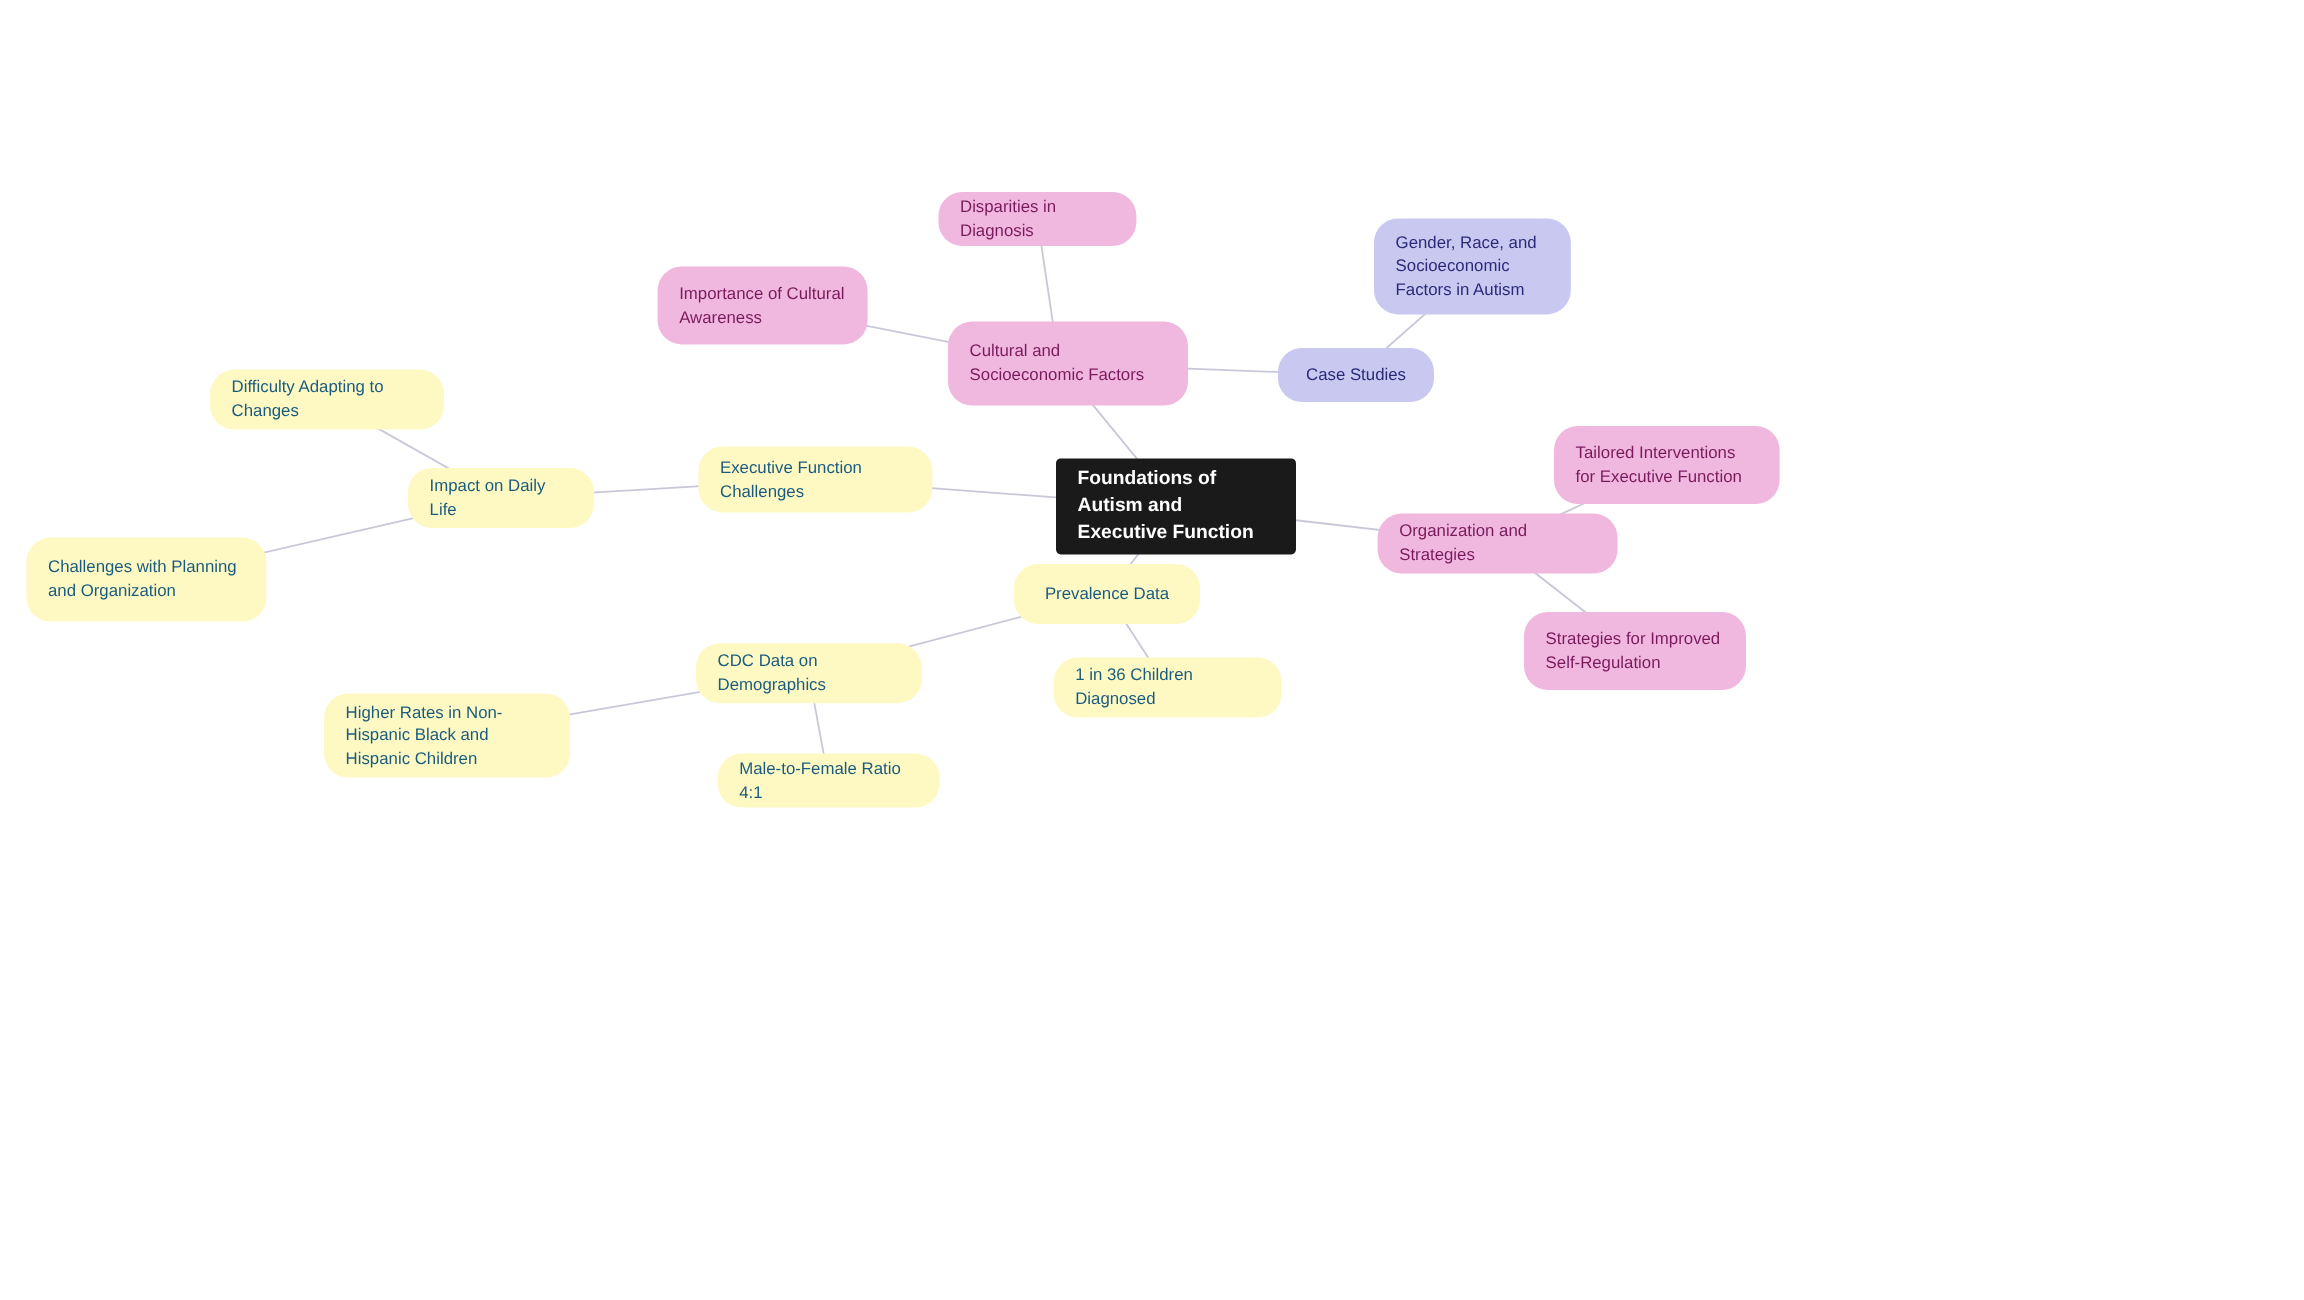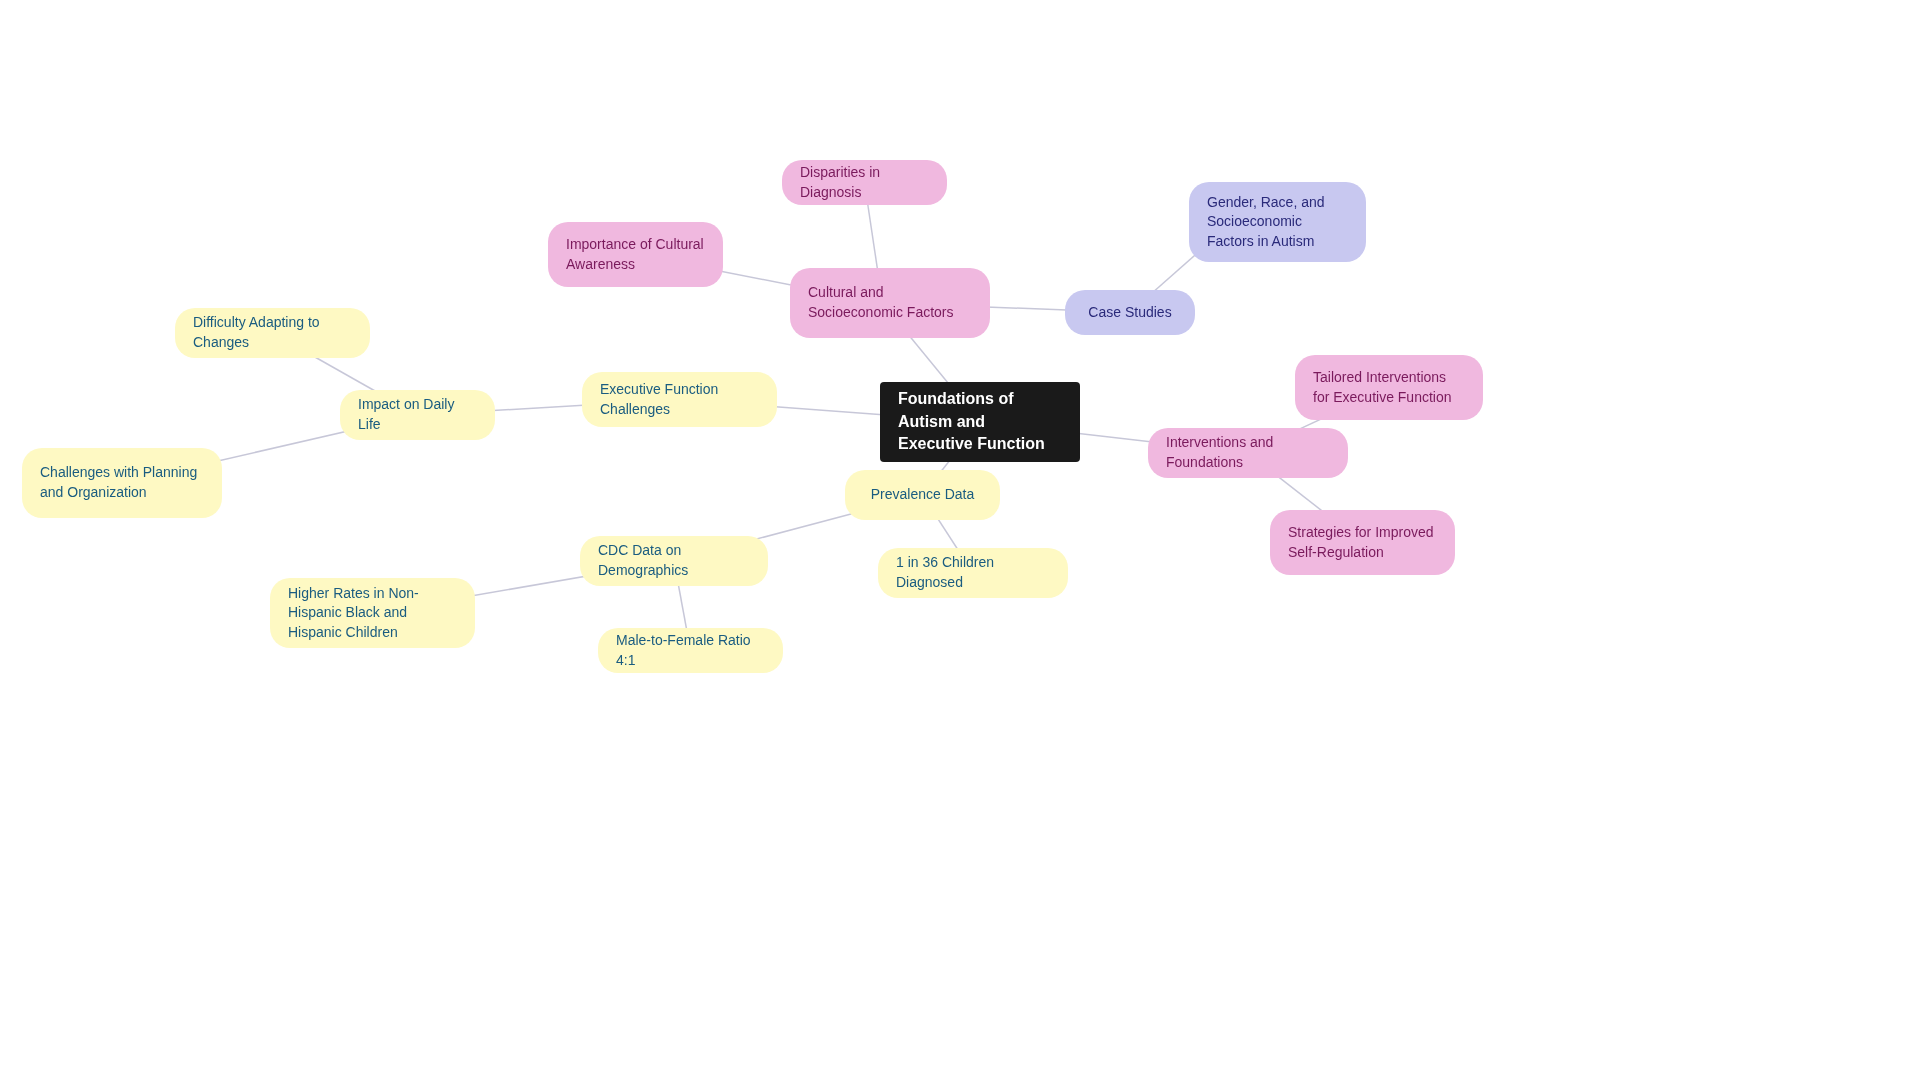--- a/index.html
+++ b/index.html
@@ -81,25 +81,25 @@
     <line x1="1248" y1="453" x2="1362.5" y2="542.5" stroke="#b0b0c8" stroke-width="1.5" opacity="0.7"></line>
   </svg>
 
 <div id="mindmap-container"></div>
 
 <div class="node node-center" style="left: 880px; top: 382px; width: 200px; height: 80px;">Foundations of Autism and Executive Function</div>
 <div class="node node-pink" style="left: 790px; top: 268px; width: 200px; height: 70px;">Cultural and Socioeconomic Factors</div>
 <div class="node node-pink" style="left: 548px; top: 222px; width: 175px; height: 65px;">Importance of Cultural Awareness</div>
 <div class="node node-pink" style="left: 782px; top: 160px; width: 165px; height: 45px;">Disparities in Diagnosis</div>
 <div class="node node-lavender" style="left: 1065px; top: 290px; width: 130px; height: 45px;">Case Studies</div>
-<div class="node node-lavender" style="left: 1189px; top: 182px; width: 177px; height: 80px;">Gender, Race, and Socioeconomic Factors in Autism</div>
+<div class="node node-lavender" style="left: 1145px; top: 182px; width: 164px; height: 80px;">Gender, Race, and Socioeconomic Factors in Autism</div>
 <div class="node node-blue" style="left: 582px; top: 372px; width: 195px; height: 55px;">Executive Function Challenges</div>
 <div class="node node-blue" style="left: 340px; top: 390px; width: 155px; height: 50px;">Impact on Daily Life</div>
 <div class="node node-blue" style="left: 175px; top: 308px; width: 195px; height: 50px;">Difficulty Adapting to Changes</div>
 <div class="node node-blue" style="left: 22px; top: 448px; width: 200px; height: 70px;">Challenges with Planning and Organization</div>
 <div class="node node-blue" style="left: 845px; top: 470px; width: 155px; height: 50px;">Prevalence Data</div>
 <div class="node node-blue" style="left: 580px; top: 536px; width: 188px; height: 50px;">CDC Data on Demographics</div>
 <div class="node node-blue" style="left: 878px; top: 548px; width: 190px; height: 50px;">1 in 36 Children Diagnosed</div>
 <div class="node node-blue" style="left: 270px; top: 578px; width: 205px; height: 70px;">Higher Rates in Non-Hispanic Black and Hispanic Children</div>
 <div class="node node-blue" style="left: 598px; top: 628px; width: 185px; height: 45px;">Male-to-Female Ratio 4:1</div>
-<div class="node node-pink" style="left: 1148px; top: 428px; width: 200px; height: 50px;">Interventions and Foundations</div>
+<div class="node node-pink" style="left: 1148px; top: 428px; width: 200px; height: 50px;">Organization and Strategies</div>
 <div class="node node-pink" style="left: 1295px; top: 355px; width: 188px; height: 65px;">Tailored Interventions for Executive Function</div>
 <div class="node node-pink" style="left: 1270px; top: 510px; width: 185px; height: 65px;">Strategies for Improved Self-Regulation</div>
 
 </body></html>

